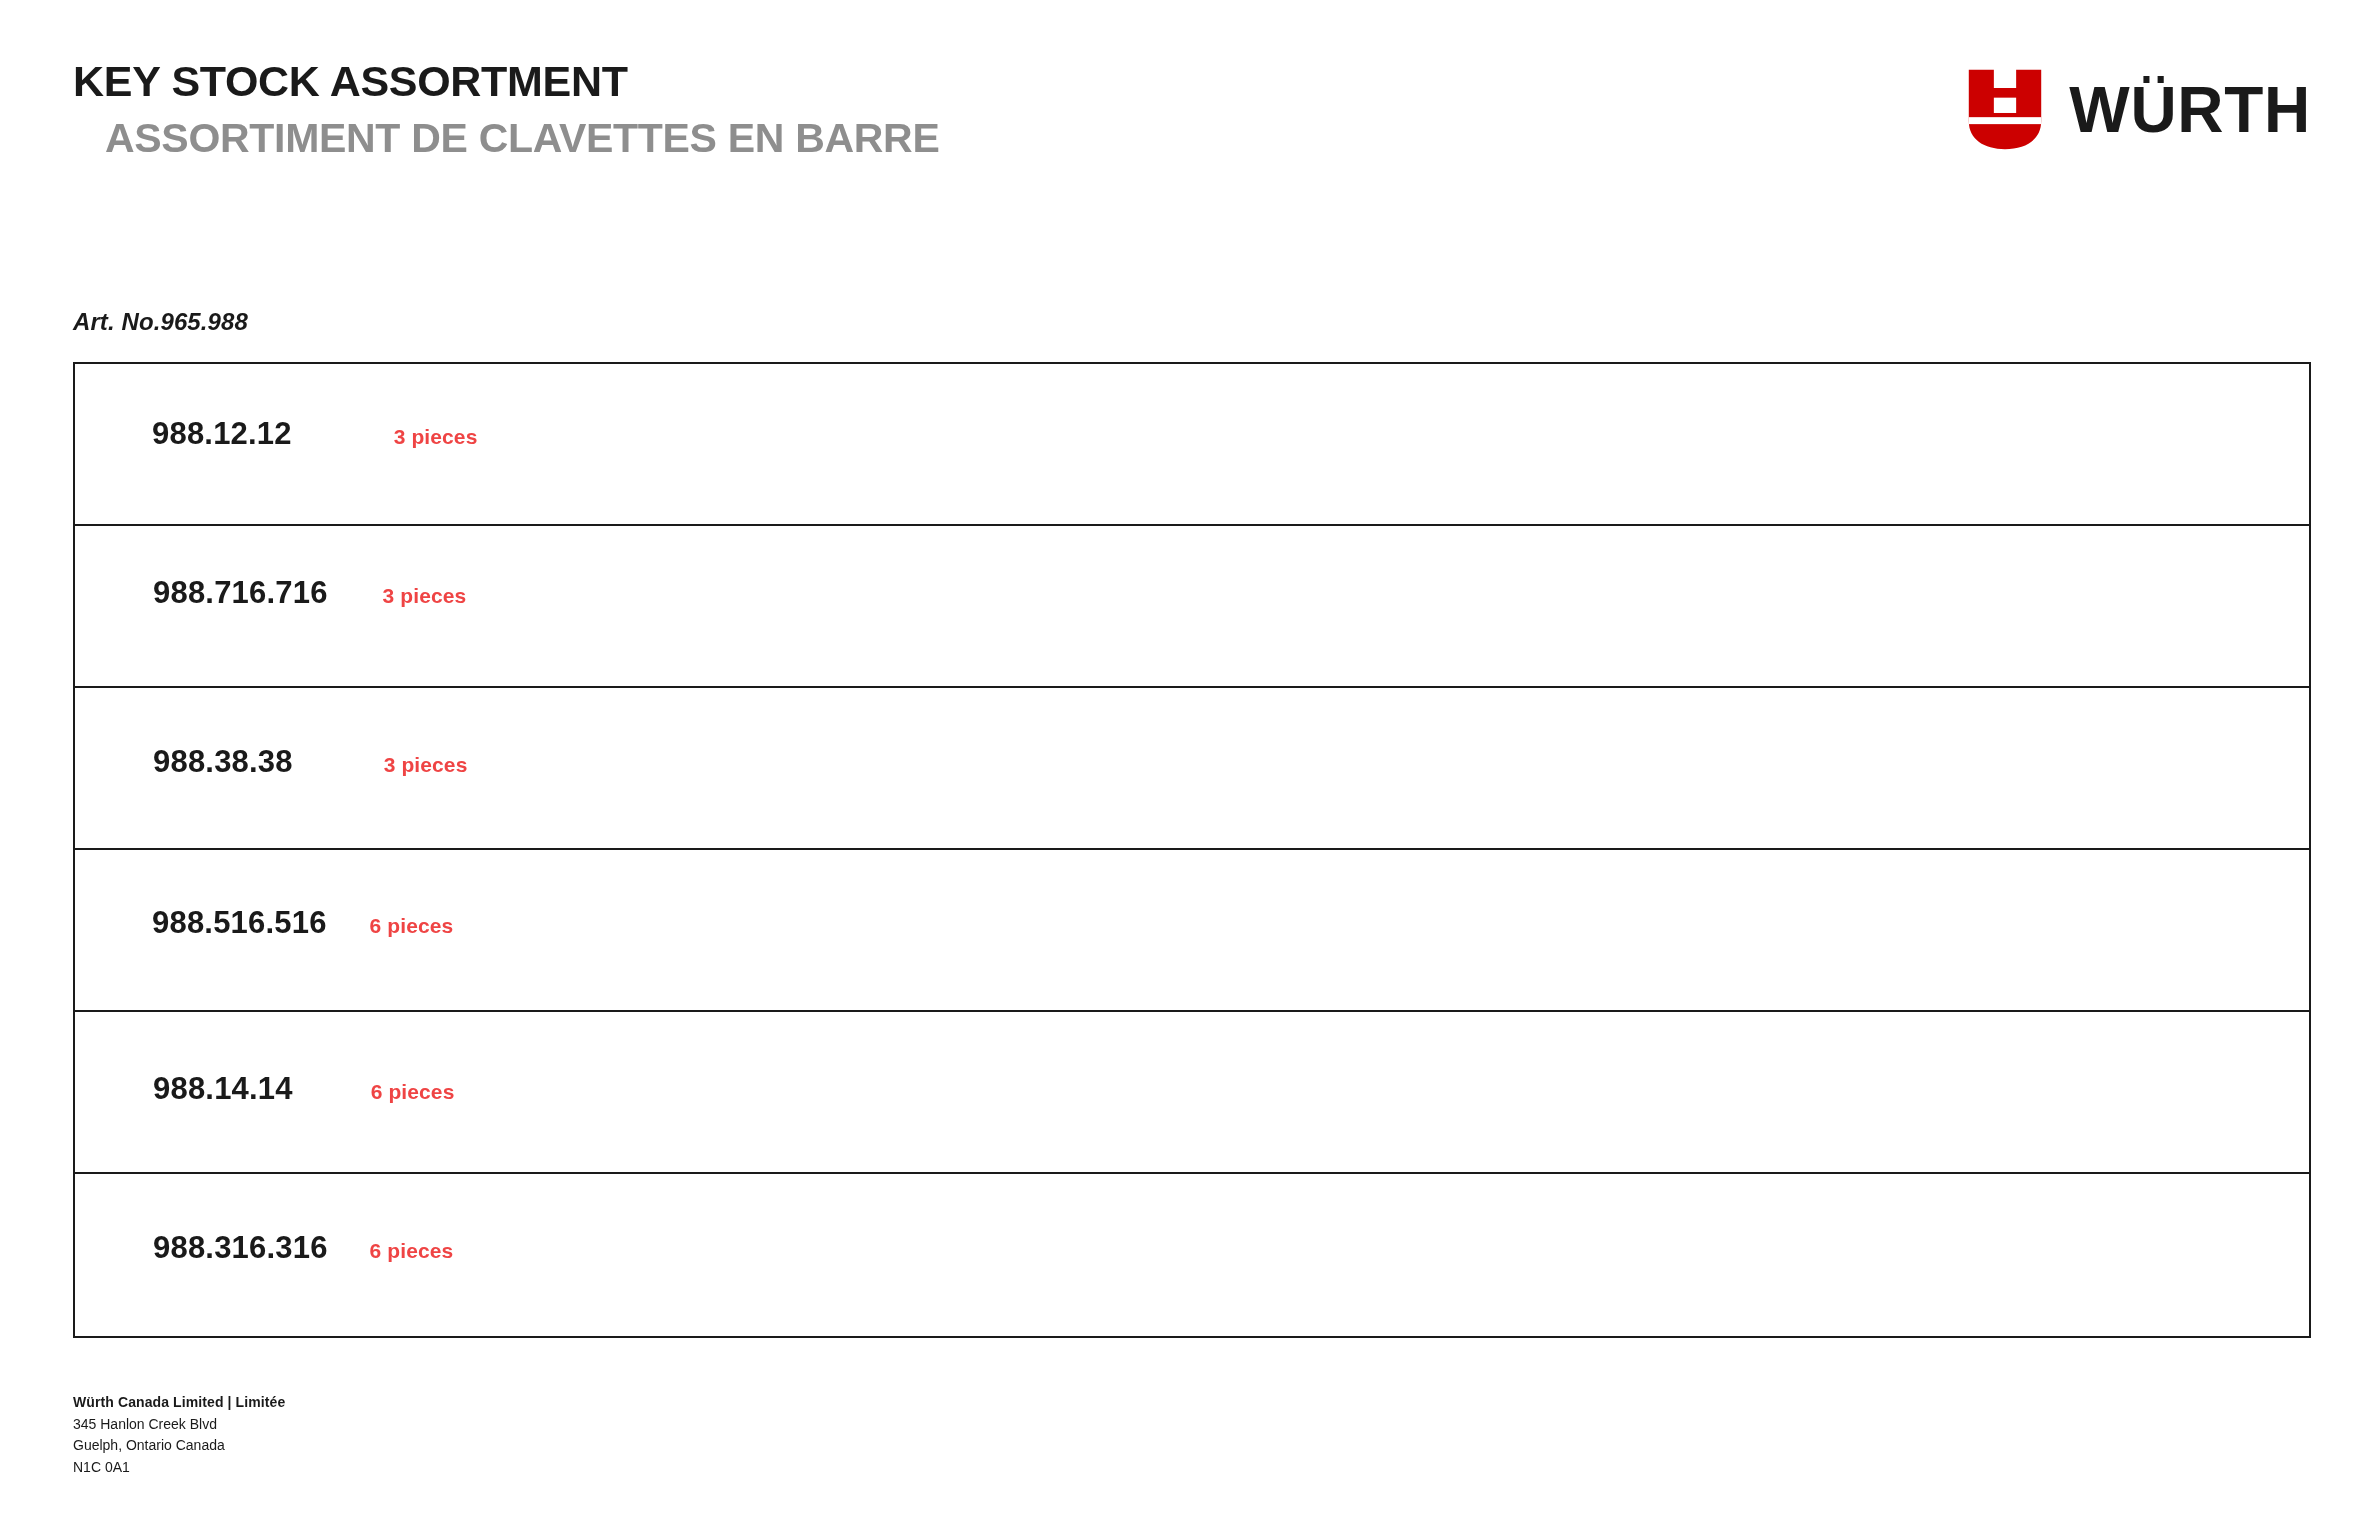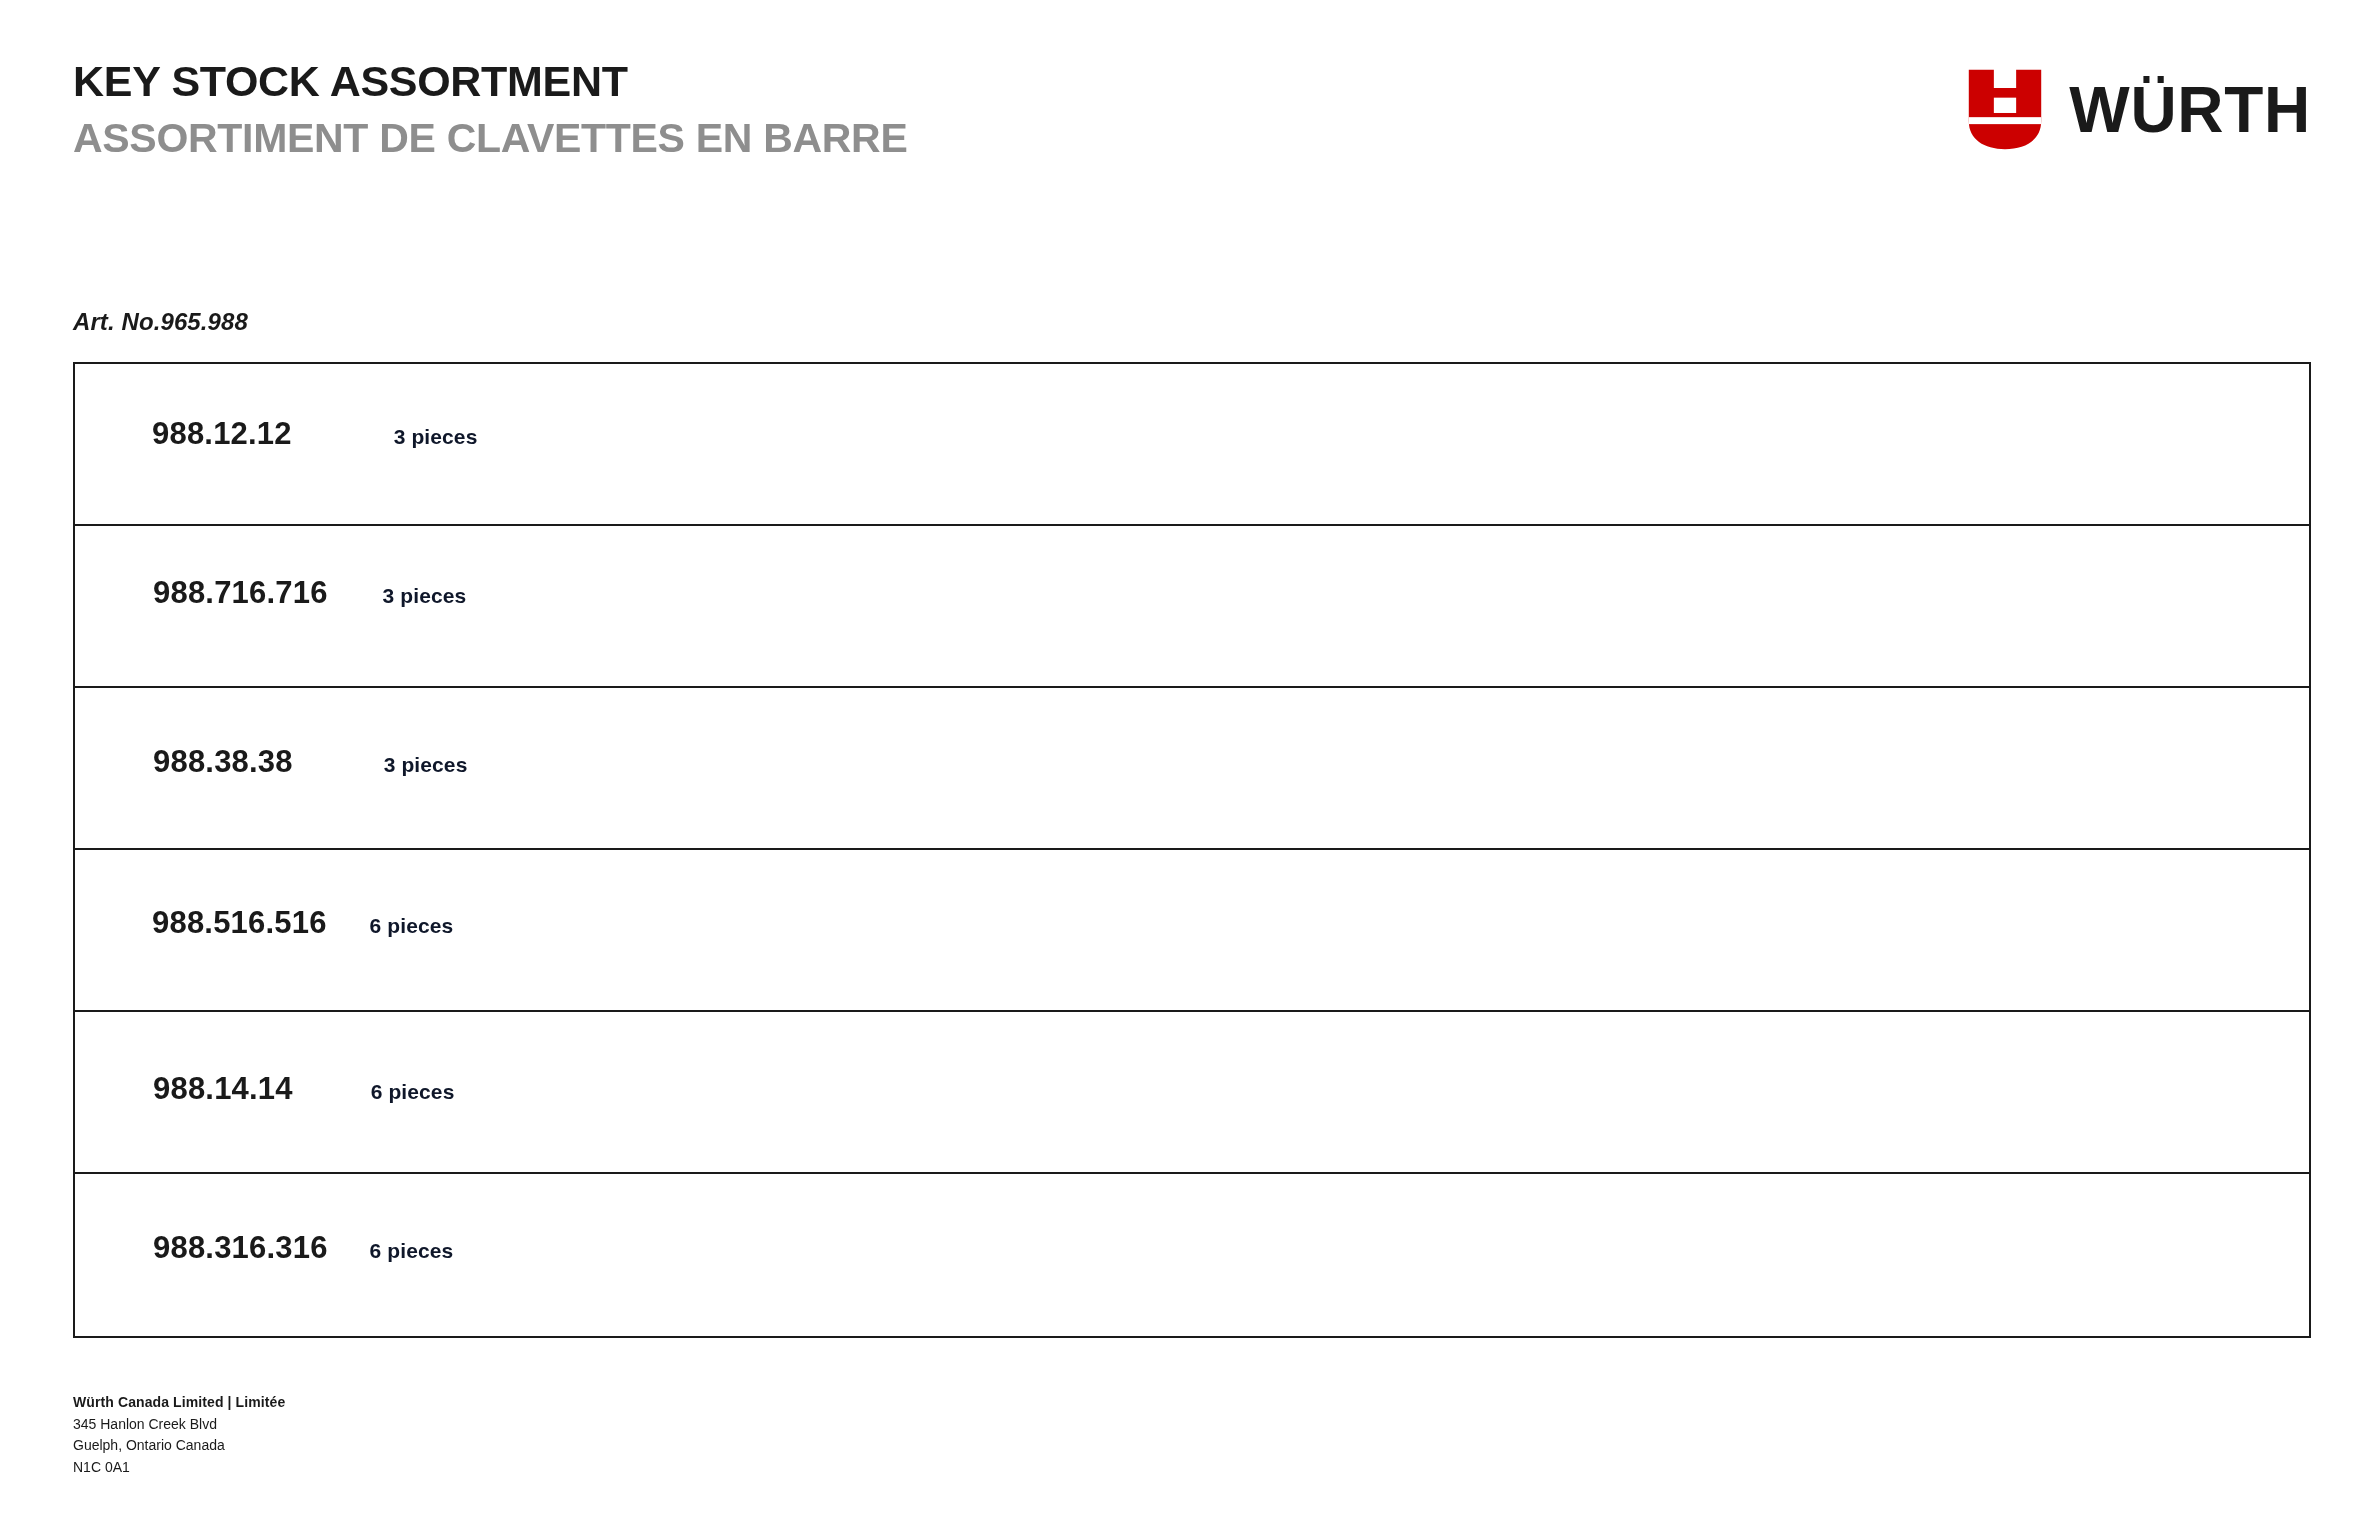--- a/index.html
+++ b/index.html
@@ -46,20 +46,21 @@
     white-space: nowrap;
   }
   .title-fr {
     font-size: 41px;
     font-weight: bold;
     letter-spacing: -0.3px;
     color: #8e8e8e;
     line-height: 1.0;
     margin-top: 15.4px;
     white-space: nowrap;
+    margin-left: 32px;
   }
 
   
   .logo {
     position: absolute;
     right: 0;
     top: 7px;
     display: flex;
     align-items: center;
     gap: 25px;
@@ -118,21 +119,21 @@
   .part-no {
     font-size: 31px;
     font-weight: bold;
     color: #1a1a1a;
     letter-spacing: 0.2px;
     white-space: nowrap;
   }
   .qty {
     font-size: 21px;
     font-weight: bold;
-    color: #0f172a;
+    color: #ef4444;
     letter-spacing: 0.1px;
     white-space: nowrap;
   }
 
   
   .row-0 .row-inner { top: 52px; padding-left: 77px; }
   .row-0 .qty { margin-left: 102px; }
   .row-1 .row-inner { top: 49px; padding-left: 78px; }
   .row-1 .qty { margin-left: 55px; }
   .row-2 .row-inner { top: 56px; padding-left: 78px; }

